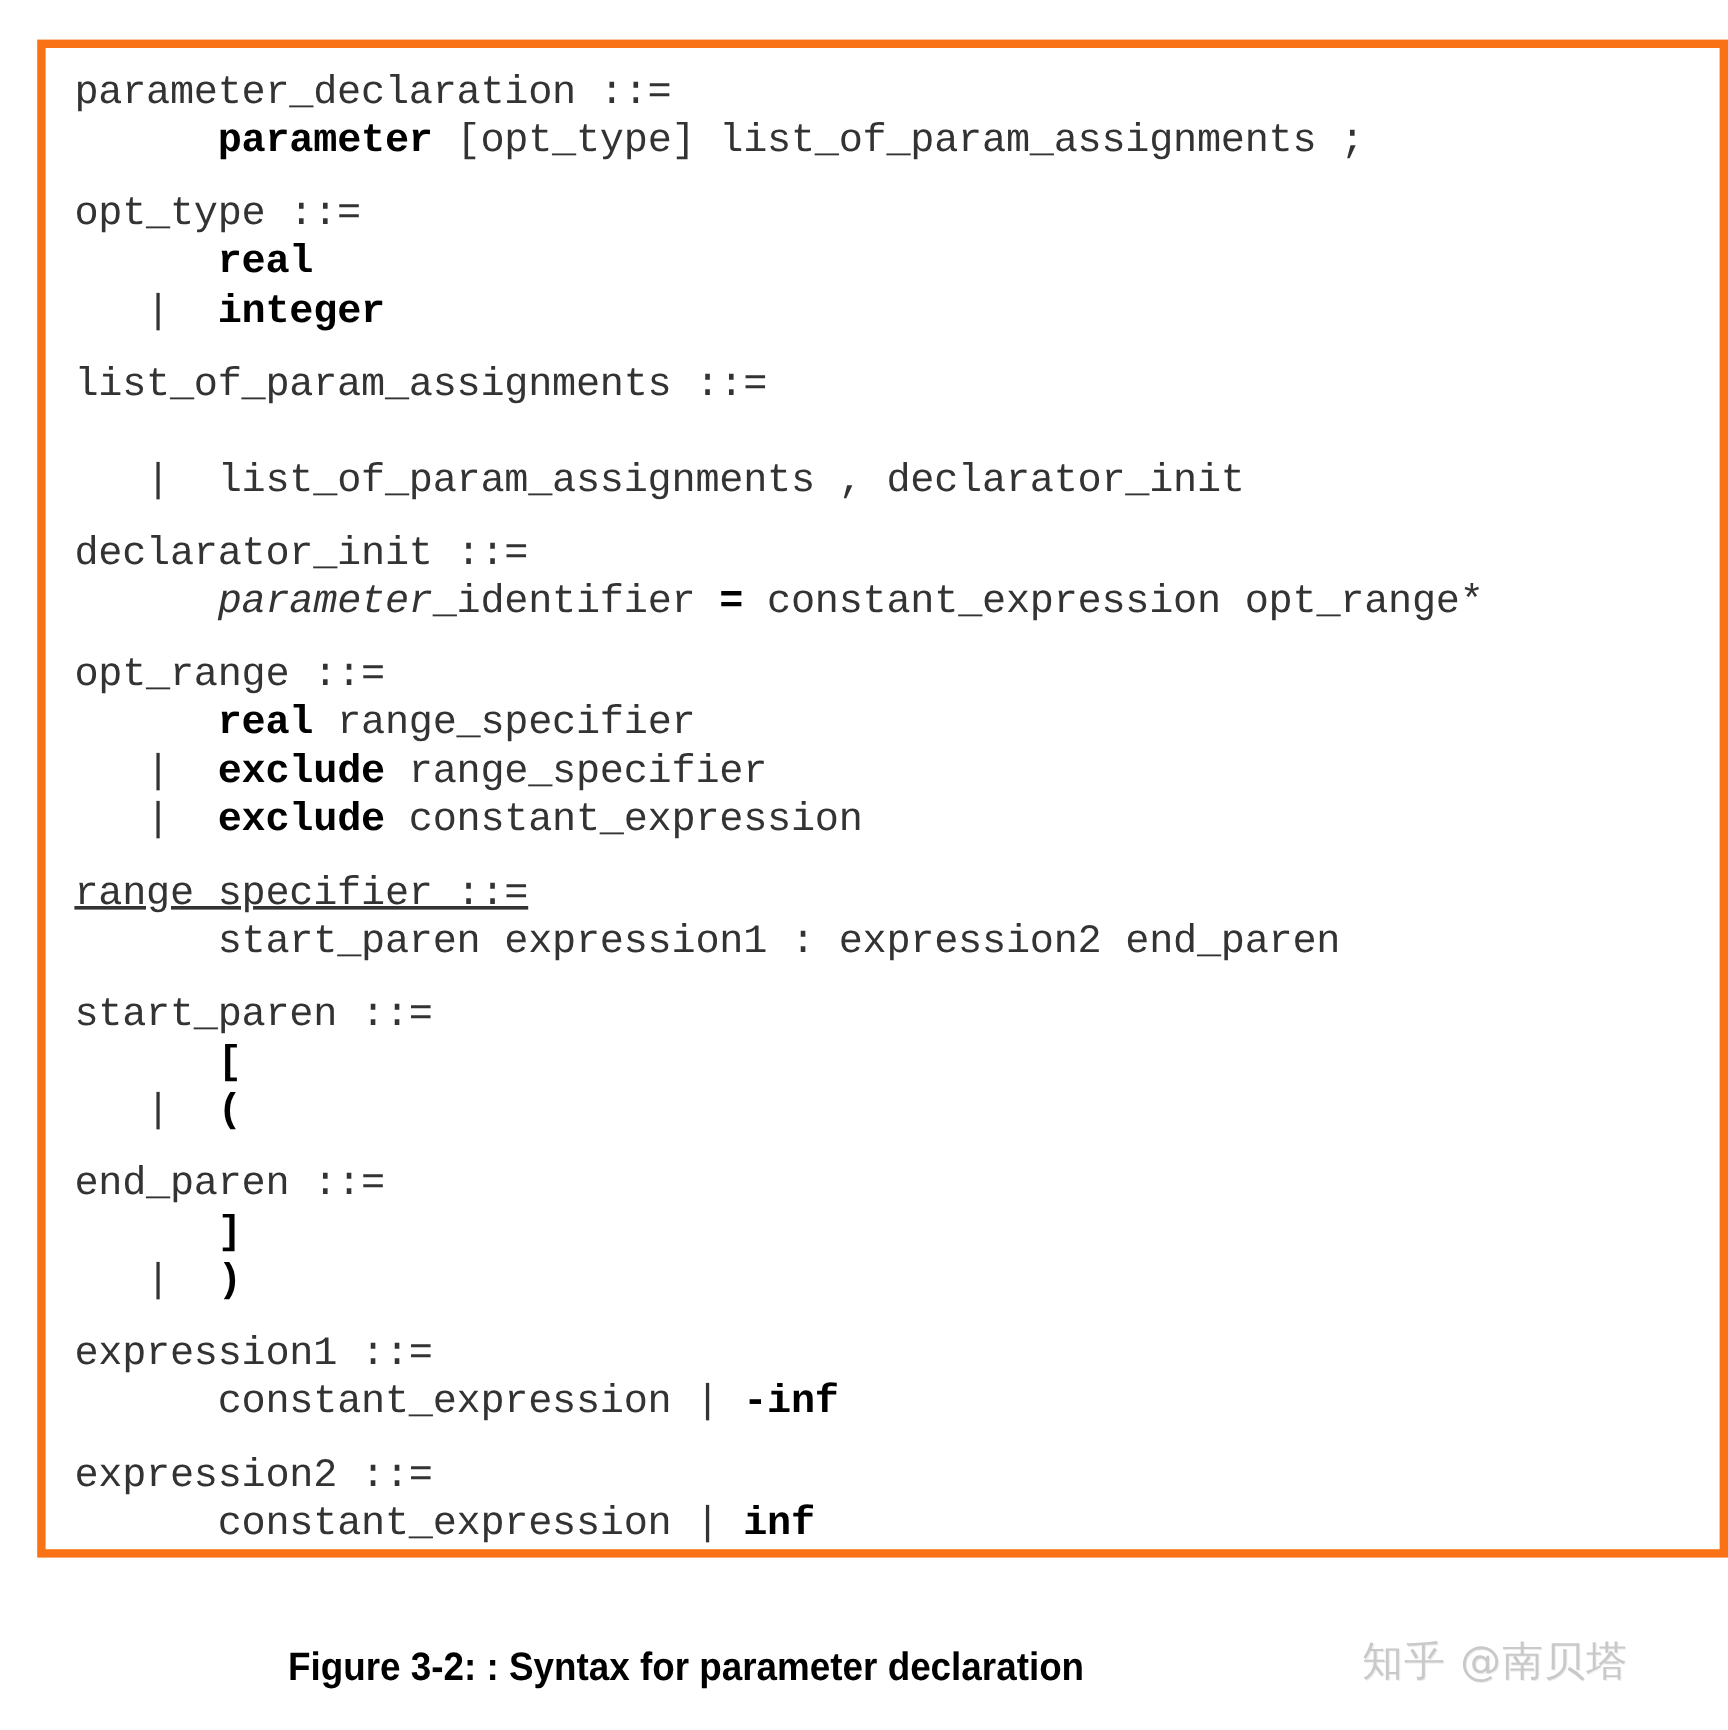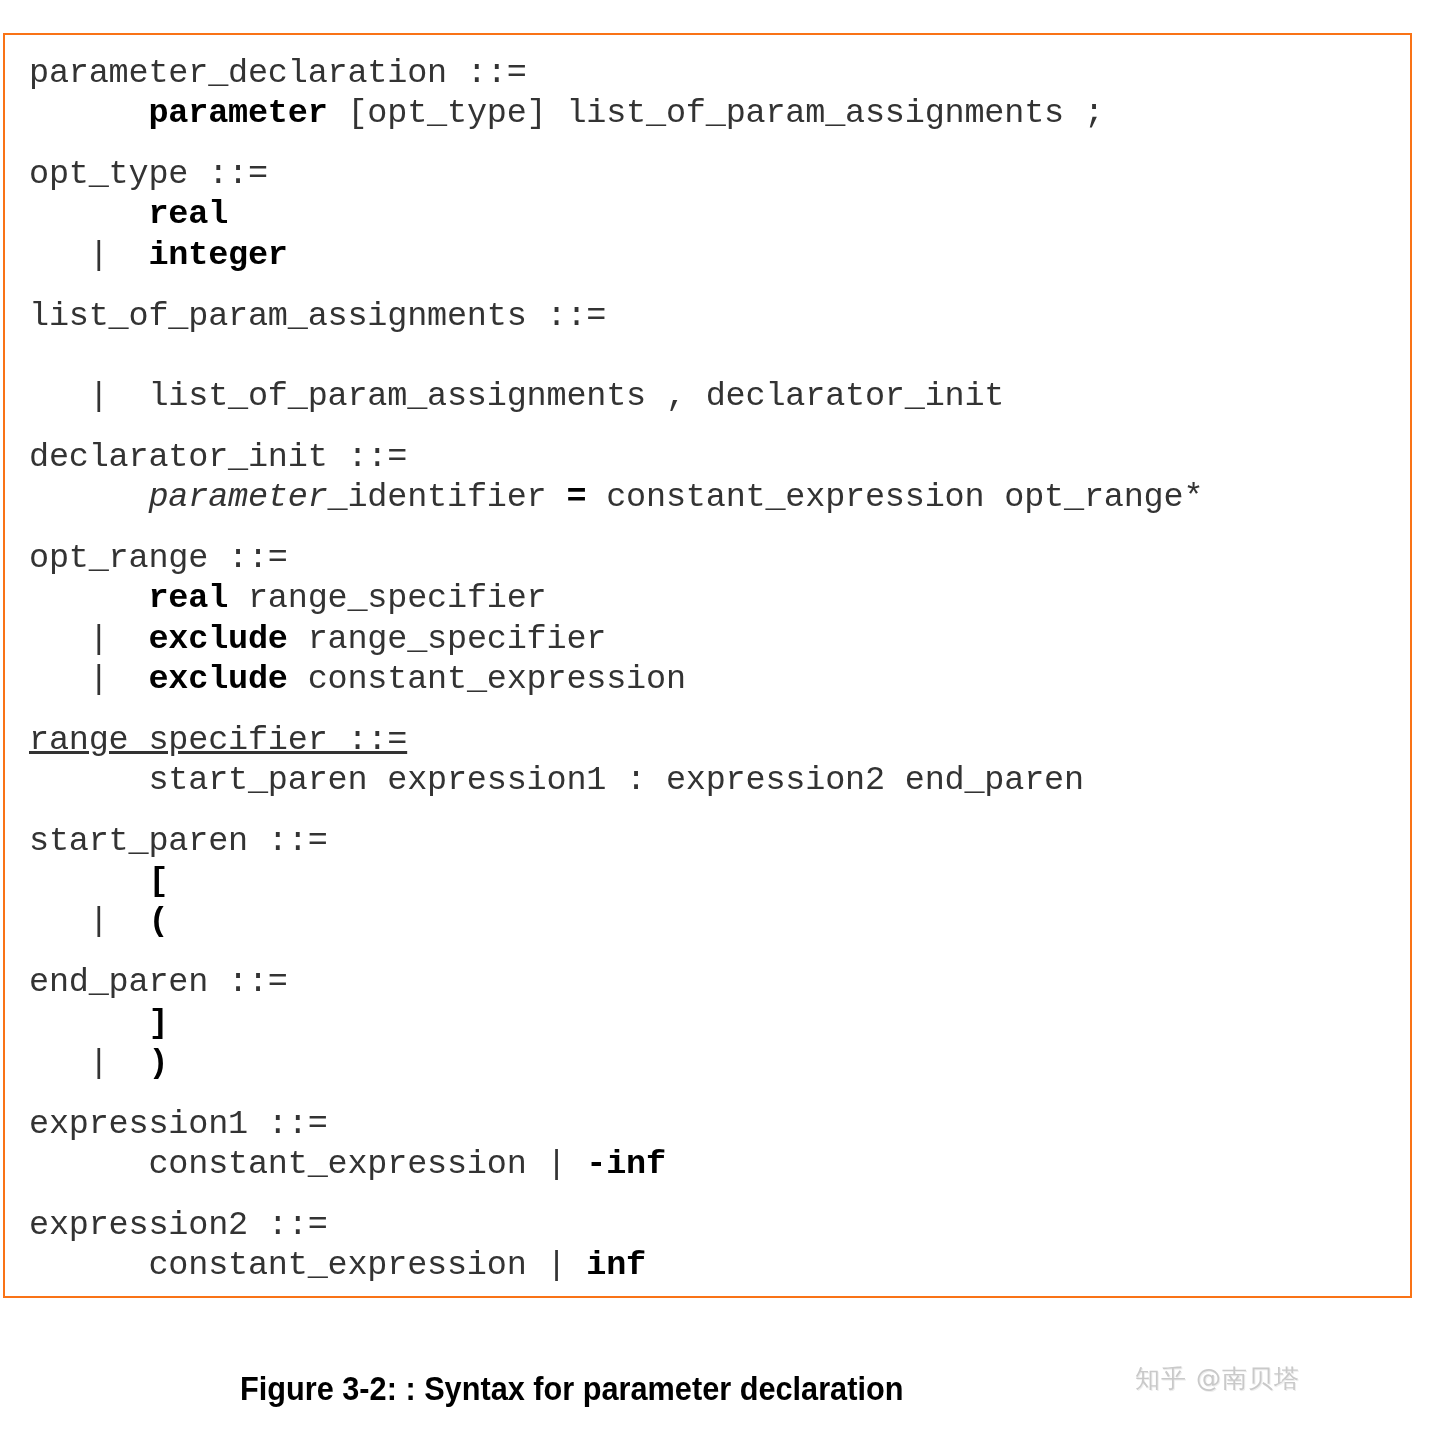--- a/index.html
+++ b/index.html
@@ -1,40 +1,40 @@
 <!DOCTYPE html>
 <html><head>
   <meta charset="utf-8">
   <style>
     html, body { margin: 0; padding: 0; background: #ffffff; }
     body { width: 1440px; height: 1442px; position: relative; overflow: hidden; }
     .frame {
-      position: absolute; left: 3px; top: 33px;
+      position: absolute; left: 31px; top: 33px;
       width: 1409px; height: 1265px;
-      border: 2px solid #f97316; box-sizing: border-box;
+      border: 7px solid #f97316; box-sizing: border-box;
     }
     .rules { position: absolute; left: 24px; top: 18px; }
     .line {
       position: absolute; left: 0; white-space: pre;
       font-family: "Liberation Mono", "DejaVu Sans Mono", monospace;
       font-size: 33.5px; line-height: 40px; color: #333;
       letter-spacing: -0.2px;
     }
     .kw { font-weight: bold; color: #000; }
     .it { font-style: italic; }
     .caption {
       position: absolute; left: 240px; top: 1370px;
       font-family: "Liberation Sans", sans-serif;
       font-size: 33px; font-weight: bold; color: #000;
       transform: scaleX(0.93); transform-origin: left;
     }
     .watermark {
       position: absolute; left: 1135px; top: 1362px;
       font-family: "DejaVu Sans", sans-serif;
-      font-size: 25px; color: #c9c9c9; letter-spacing: 1px;
+      font-size: 34px; color: #c9c9c9; letter-spacing: 1px;
       text-shadow: 1px 1px 0 #eee;
     }
   </style>
 </head>
 <body>
 
 <div class="frame">
   <div class="rules" id="rules">
       <div class="line" style="top: 0px;">parameter_declaration ::=</div>
       <div class="line" style="top: 40.3px;"><span>      </span><span class="kw">parameter</span><span> [opt_type] list_of_param_assignments ;</span></div>

